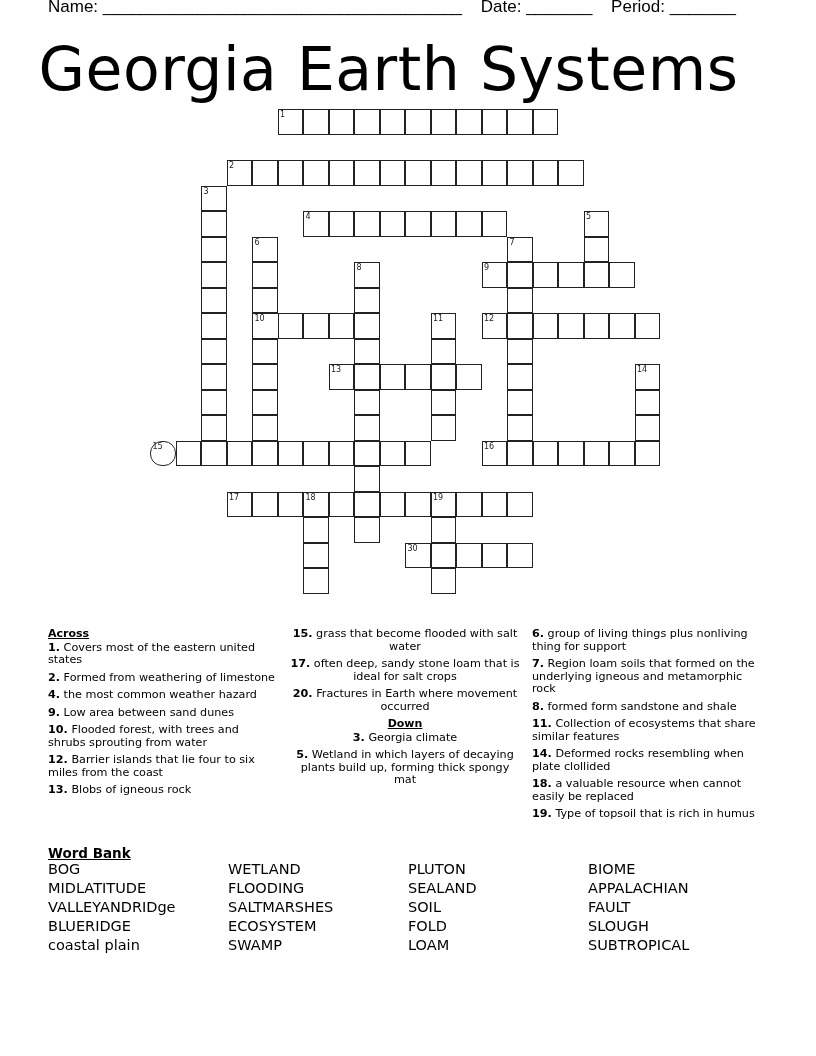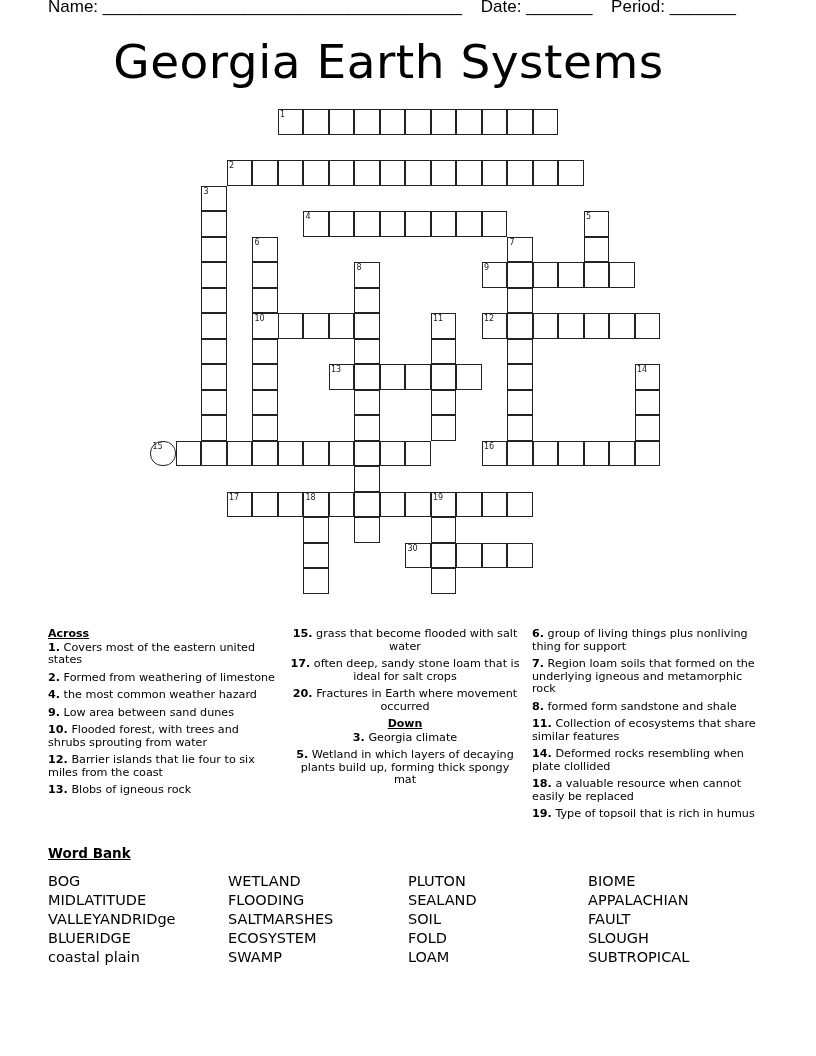--- a/index.html
+++ b/index.html
@@ -1,31 +1,31 @@
 <!DOCTYPE html>
 <html><head>
 <meta charset="utf-8">
 <style>
   html, body { margin:0; padding:0; background:#ffffff; }
   body { width:816px; height:1056px; position:relative; overflow:hidden; font-family:"Liberation Sans", sans-serif; color:#000; }
   .header-line { position:absolute; top:-3px; left:48px; font-size:17px; font-family:"Liberation Sans", sans-serif; white-space:nowrap; }
   .header-line span { margin-right:14px; }
-  .title { position:absolute; top:34px; left:0; width:777px; text-align:center; font-family:"DejaVu Sans", sans-serif; font-size:47px; letter-spacing:0.5px; }
+  .title { position:absolute; top:34px; left:0; width:777px; text-align:center; font-family:"DejaVu Sans", sans-serif; font-size:60px; letter-spacing:0.5px; }
   #grid { position:absolute; left:151px; top:110px; }
   .cell { position:absolute; width:25.5px; height:25.5px; box-sizing:border-box; border:1.2px solid #222; background:#fff; margin-left:-0.6px; margin-top:-0.6px; }
   .cell .num { position:absolute; top:0px; left:1px; font-size:8px; font-family:"DejaVu Sans", sans-serif; line-height:9px; color:#222; }
   .clues { position:absolute; top:628px; font-family:"DejaVu Sans", sans-serif; font-size:11.2px; line-height:12.5px; }
   .clue { margin-bottom:5px; }
   .clue b { font-weight:bold; }
   .clue-head { font-weight:bold; text-decoration:underline; font-size:11px; margin-bottom:1px; }
   .col1 { left:48px; width:230px; }
   .col2 { left:290px; width:230px;text-align:center; }
   .col3 { left:532px; width:235px; }
   .wordbank { position:absolute; top:845px; left:48px; font-family:"DejaVu Sans", sans-serif; font-size:14.5px; }
-  .wb-title { font-weight:bold; text-decoration:underline; font-size:13.5px; margin-bottom:12px; }
+  .wb-title { font-weight:bold; text-decoration:underline; font-size:13.5px; margin-bottom:0; }
   .wb-grid { display:grid; grid-template-columns:180px 180px 180px 180px; row-gap:2px; }
   .wb-grid div { line-height:17px; }
 </style>
 </head>
 <body>
 
 <div class="header-line">
   <span>Name: ______________________________________</span>
   <span>Date: _______</span>
   <span>Period: _______</span>

